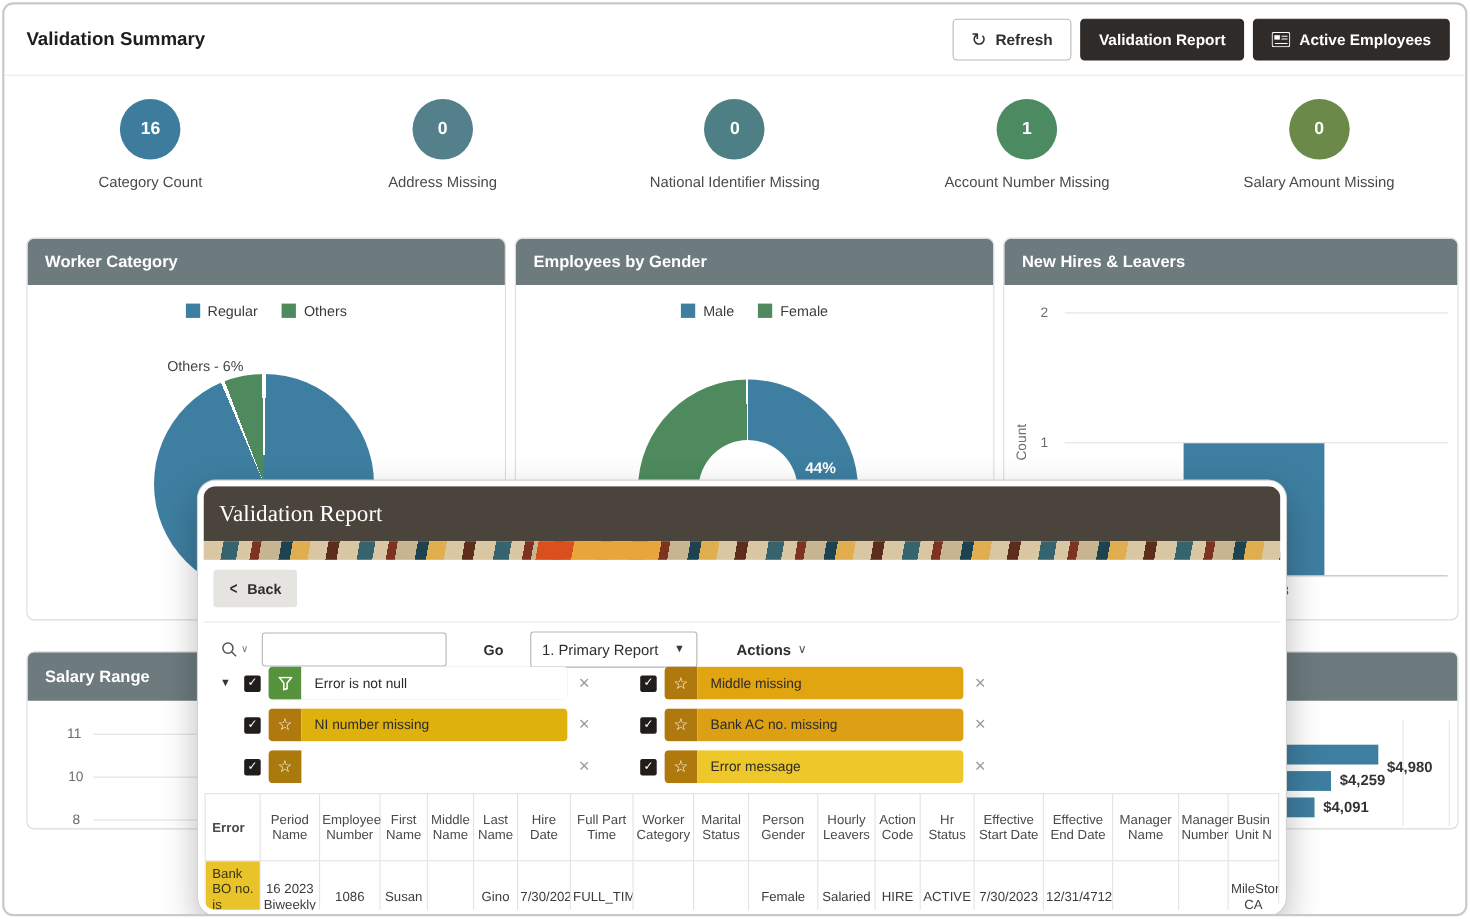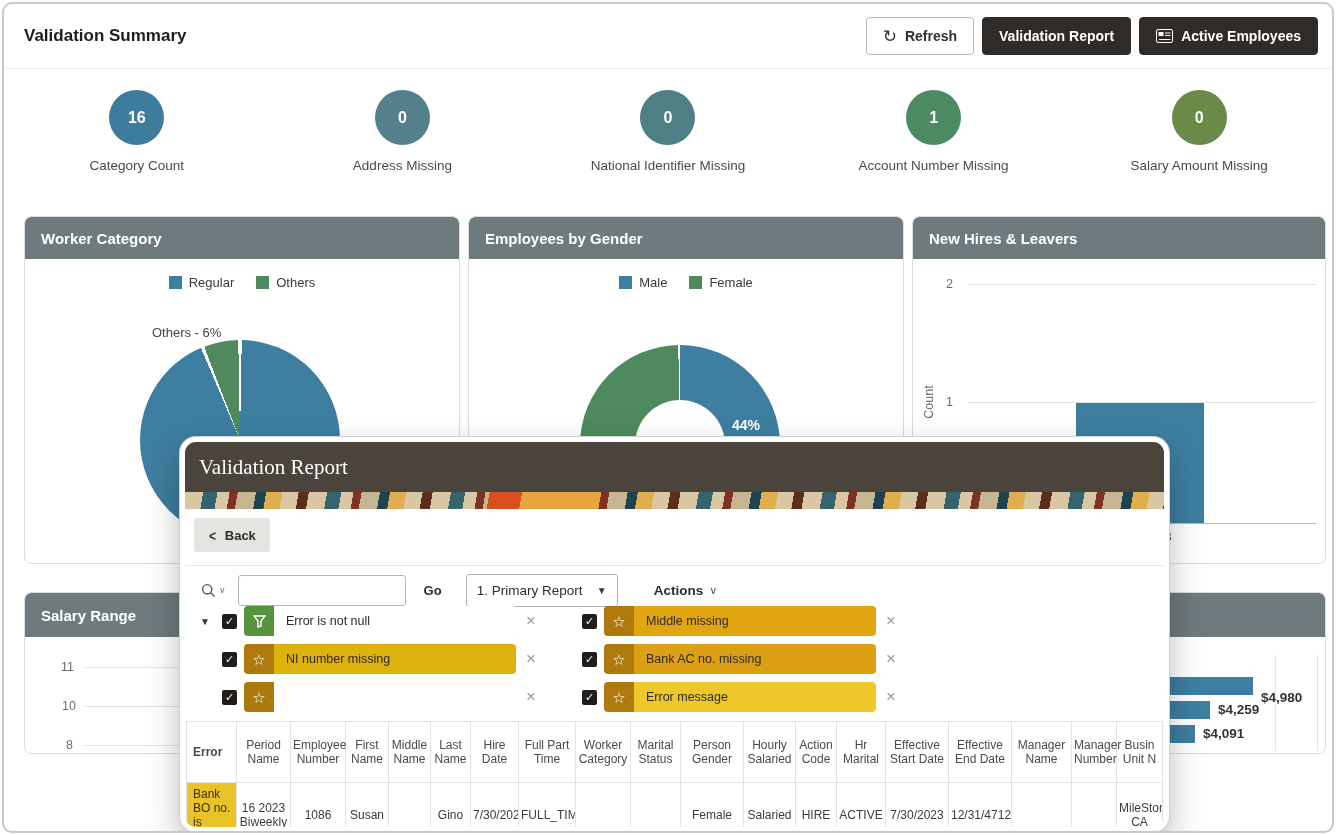--- a/index.html
+++ b/index.html
@@ -54,21 +54,21 @@
      repeating-linear-gradient(100deg,#d8c7a2 0px,#d8c7a2 18px,#35646f 18px,#35646f 32px,#d8c7a2 32px,#d8c7a2 44px,#7e3322 44px,#7e3322 52px,#c7b491 52px,#c7b491 70px,#1d4250 70px,#1d4250 80px,#e0ae4e 80px,#e0ae4e 96px,#d8c7a2 96px,#d8c7a2 112px,#5d2c1d 112px,#5d2c1d 122px);}
   .modal-body{position:relative;width:979px;height:328px;background:#fff;}
 
   .back-btn{position:absolute;left:9px;top:9px;height:34px;padding:0 14px;background:#e6e4e1;border-radius:3px;display:flex;align-items:center;gap:8px;font-size:13px;font-weight:bold;color:#2e2e2e;cursor:pointer;}
   .back-chev{font-size:15px;font-weight:bold;transform:scaleX(.8);}
   .toolbar-line{position:absolute;left:0;top:56px;width:100%;height:1px;background:#e8e8e8;}
   .toolbar{position:absolute;left:0;top:57px;width:100%;height:48px;display:flex;align-items:center;}
   .search-ic{margin-left:16px;display:flex;align-items:center;gap:3px;cursor:pointer;}
   .search-chev{font-size:9px;color:#777;}
   .search-input{margin-left:12px;width:168px;height:31px;border:1px solid #b5b5b5;border-radius:3px;box-sizing:border-box;font-size:13px;padding:0 8px;}
-  .go-label{margin-left:18px;font-size:13px;font-weight:bold;color:#2e2e2e;cursor:pointer;}
+  .go-label{margin-left:34px;font-size:13px;font-weight:bold;color:#2e2e2e;cursor:pointer;}
   .report-select{margin-left:24px;width:152px;height:33px;border:1px solid #b5b5b5;border-radius:3px;display:flex;align-items:center;justify-content:space-between;padding:0 10px;box-sizing:border-box;font-size:13.5px;color:#2e2e2e;cursor:pointer;}
   .sel-caret{font-size:10px;color:#3a3a3a;}
   .actions{margin-left:36px;font-size:13.5px;font-weight:bold;color:#2e2e2e;display:flex;gap:6px;align-items:center;cursor:pointer;}
   .actions-caret{font-size:11px;color:#555;font-weight:normal;}
 
   .filters{position:absolute;left:0;top:97px;width:100%;}
   .f-row{display:flex;align-items:center;height:30px;margin-bottom:8px;}
   .f-exp{width:22px;margin-left:15px;font-size:10px;color:#333;cursor:pointer;}
   .f-cb{width:15px;height:15px;background:#201d1a;border-radius:2px;color:#fff;font-size:11px;line-height:15px;text-align:center;cursor:pointer;flex:none;}
   .chip{width:272px;height:30px;margin-left:7px;border-radius:4px;overflow:hidden;display:flex;flex:none;cursor:pointer;}
@@ -345,25 +345,25 @@
                 <th>Hire Date</th>
                 <th>Full Part
 Time</th>
                 <th>Worker
 Category</th>
                 <th>Marital
 Status</th>
                 <th>Person
 Gender</th>
                 <th>Hourly
-Salaried</th>
+Leavers</th>
                 <th>Action
 Code</th>
                 <th>Hr
-Marital</th>
+Status</th>
                 <th>Effective
 Start Date</th>
                 <th>Effective
 End Date</th>
                 <th>Manager
 Name</th>
                 <th>Manager
 Number</th>
                 <th>Busin
 Unit N</th>

